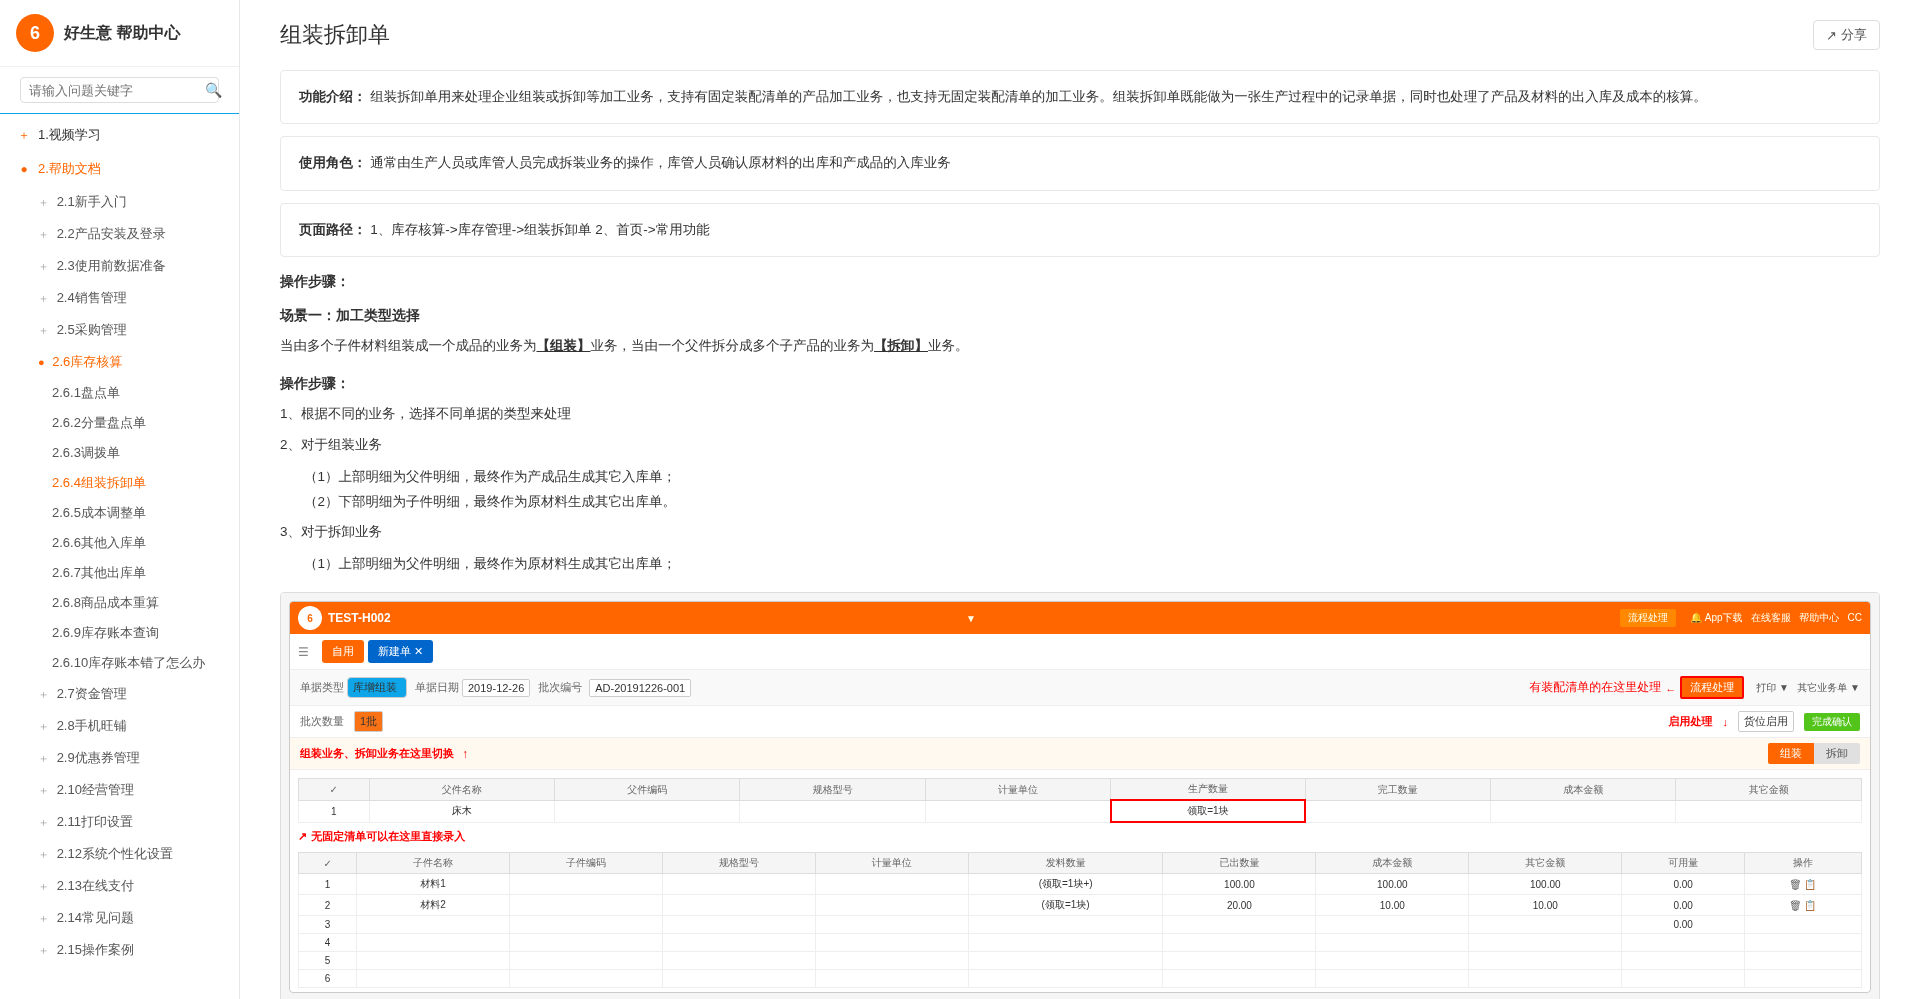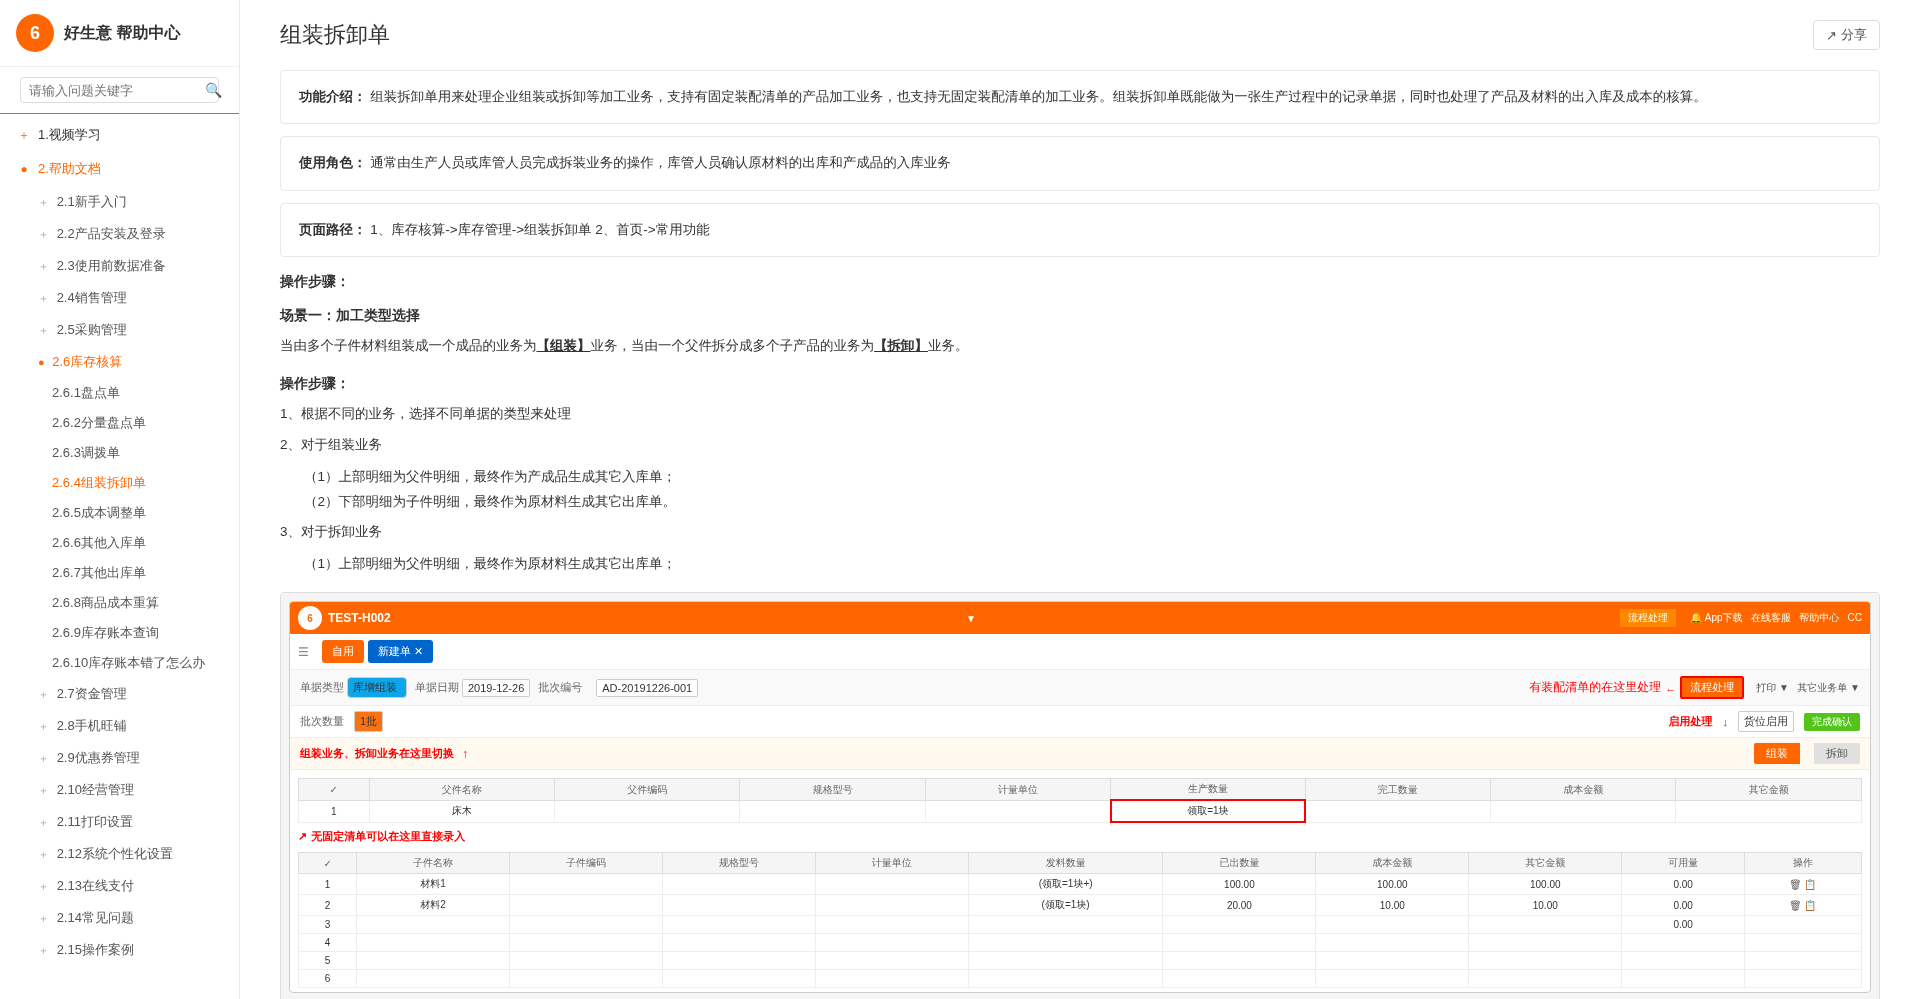--- a/index.html
+++ b/index.html
@@ -388,21 +388,21 @@
 
           <div style="background:#f9f9f9; padding:6px 10px; border-bottom:1px solid #eee; display:flex; flex-wrap:wrap; gap:8px; align-items:center; font-size:11px;">
             <div style="display:flex;align-items:center;gap:3px;">
               <span style="color:#666;">单据类型</span>
               <span style="border:1px solid #ccc; border-radius:4px; padding:2px 5px; background:#0ea5e9; min-width:60px;">库增组装</span>
             </div>
             <div style="display:flex;align-items:center;gap:3px;">
               <span style="color:#666;">单据日期</span>
               <span style="border:1px solid #ccc; border-radius:2px; padding:2px 5px; background:#fff;">2019-12-26</span>
             </div>
-            <div style="display:flex;align-items:center;gap:14px;">
+            <div style="display:flex;align-items:center;gap:7px;">
               <span style="color:#666;">批次编号</span>
               <span style="border:1px solid #ccc; border-radius:2px; padding:2px 5px; background:#fff;">AD-20191226-001</span>
             </div>
             <div style="flex:1;"></div>
 
             <div style="position:relative; display:flex; align-items:center; gap:4px;">
               <span style="color:#f00; font-size:12px; font-weight:normal; white-space:nowrap;">有装配清单的在这里处理</span>
               <span style="color:#f00;">←</span>
               <span style="border:2px solid #f00; border-radius:2px; padding:2px 8px; background:#f60; color:#fff; font-size:11px;">流程处理</span>
             </div>
@@ -418,21 +418,21 @@
             <span style="color:#f00;">↓</span>
             <span style="border:1px solid #ccc; border-radius:2px; padding:2px 5px; background:#fff; min-width:50px;">货位启用</span>
             <button style="background:#52c41a;color:#fff;border:none;border-radius:2px;padding:2px 8px;font-size:10px;">完成确认</button>
           </div>
 
           <div style="background:#fff9f0; padding:5px 10px; display:flex; align-items:center; gap:8px; border-bottom:1px solid #eee;">
 
             <span style="color:#f00; font-size:11px; font-weight:bold;">组装业务、拆卸业务在这里切换</span>
             <span style="color:#f00; font-size:12px;">↑</span>
             <span style="flex:1;"></span>
-            <div style="display:flex; gap:14px;">
+            <div style="display:flex; gap:0;">
               <span style="background:#f60;color:#fff;padding:3px 12px;font-size:11px;border-radius:2px 0 0 2px;cursor:pointer;">组装</span>
               <span style="background:#e0e0e0;color:#555;padding:3px 12px;font-size:11px;border-radius:0 2px 2px 0;cursor:pointer;">拆卸</span>
             </div>
           </div>
 
           <div style="padding:4px 8px;">
             <table class="mock-table">
               <thead>
                 <tr>
                   <th>✓</th>

